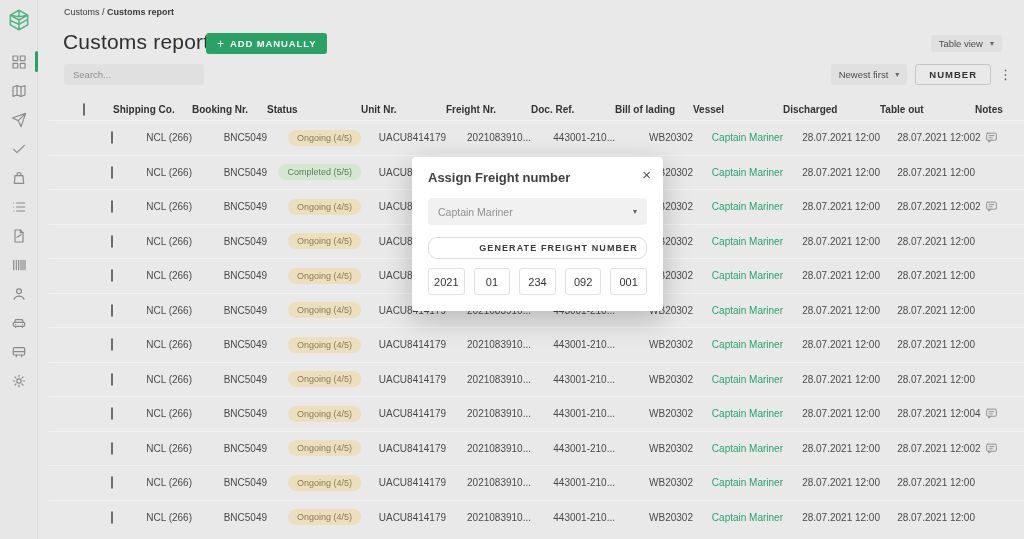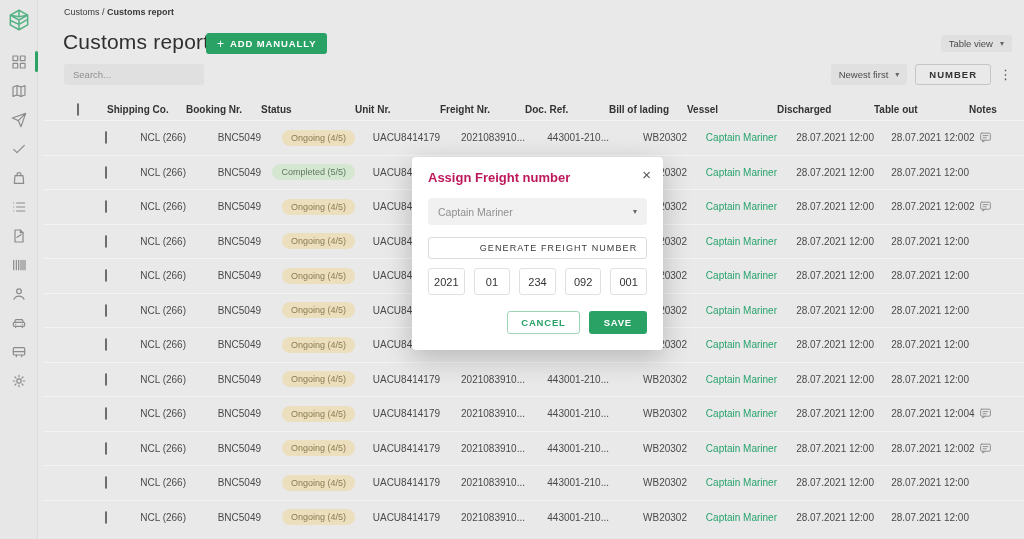--- a/index.html
+++ b/index.html
@@ -39,21 +39,21 @@
     position:absolute; left:167px; top:33px; height:21px;
     display:flex; align-items:center; gap:5px; padding:0 11px;
     background:#2aa165; color:#fff; border:none; border-radius:3px;
     font-family:inherit; font-size:9.5px; font-weight:bold; letter-spacing:.9px; cursor:pointer;
   }
   .add-btn .plus { font-size:12px; font-weight:normal; line-height:1; }
   .pill {
     display:inline-flex; align-items:center; gap:7px; height:17px; padding:0 8px;
     background:#e0e0e0; border-radius:3px; font-size:9.5px; color:#4c4c4c; cursor:pointer;
   }
-  .table-view { position:absolute; right:12px; top:35px; }
+  .table-view { position:absolute; right:22px; top:35px; }
   .chevron { font-size:8px; color:#666; line-height:1; }
 
   
   .search-box {
     position:absolute; left:25px; top:64px; width:140px; height:21px;
     background:#e0e0e0; border-radius:3px; display:flex; align-items:center;
   }
   .search-box input {
     flex:1; border:none; background:transparent; outline:none;
     font-family:inherit; font-size:9.5px; color:#444; padding:0 4px 0 9px;
@@ -66,21 +66,21 @@
   }
   .sort-pill { height:21px; }
   .filter-btn {
     height:21px; padding:0 13px; background:transparent;
     border:1px solid #c6c6c6; border-radius:3px;
     font-family:inherit; font-size:9.5px; font-weight:bold; letter-spacing:1px; color:#333; cursor:pointer;
   }
   .kebab { font-size:13px; color:#555; cursor:pointer; line-height:1; letter-spacing:0; }
 
   
-  .table { position:absolute; left:4px; right:0; top:99px; }
+  .table { position:absolute; left:10px; right:0; top:99px; }
   .thead, .trow {
     display:grid;
     grid-template-columns:46px 79px 75px 94px 85px 85px 84px 78px 90px 97px 95px 54px;
     align-items:center; padding-left:18px;
   }
   .thead { height:21px; font-size:10px; font-weight:bold; color:#333; }
   .trow { height:34.5px; border-top:1px solid #f3f3f3; font-size:10px; color:#4a4a4a;text-align:right; }
   .checkbox {
     width:11px; height:11px; border:1.5px solid #6e6e6e; border-radius:2px;
     margin-left:16px; cursor:pointer; background:transparent;
@@ -91,34 +91,34 @@
   .vessel-link { color:#27a36d; cursor:pointer; }
   .notes-cell { display:flex; align-items:center; gap:4px; }
   .notes-cell svg { width:13px; height:13px; color:#8f8f8f; }
 
   
   .modal {
     position:absolute; left:412px; top:157px; width:251px; z-index:5;
     background:#fff; border-radius:4px; padding:13px 16px 16px;
     box-shadow:0 8px 28px rgba(0,0,0,.22);
   }
-  .modal-title { font-size:13px; font-weight:bold; color:#be185d; }
+  .modal-title { font-size:13px; font-weight:bold; color:#404040; }
   .modal-close {
     position:absolute; right:12px; top:9px; font-size:15px; color:#555;
     background:none; border:none; cursor:pointer; font-family:inherit;
   }
   .vessel-select {
     margin-top:13px; height:27px; background:#f1f1f1; border-radius:4px;
     display:flex; align-items:center; justify-content:space-between;
     padding:0 10px; font-size:10.5px; color:#8f8f8f; cursor:pointer;
   }
   .generate-btn {
     margin-top:12px; width:100%; height:22px; background:#fff;
-    border:1px solid #dcdcdc; border-radius:3px; cursor:pointer;
-    font-family:inherit; font-size:9px; font-weight:normal; letter-spacing:1.1px; color:#3a3a3a;padding-left:42px;
+    border:1px solid #dcdcdc; border-radius:9px; cursor:pointer;
+    font-family:inherit; font-size:9px; font-weight:bold; letter-spacing:1.1px; color:#3a3a3a;padding-left:42px;
   }
   .segments { margin-top:9px; display:flex; gap:9px; }
   .segment {
     flex:1; height:27px; border:1px solid #e0e0e0; border-radius:3px; background:#fff;
     text-align:center; font-family:inherit; font-size:11px; color:#333; width:100%; outline:none;
   }
   .modal-footer { margin-top:16px; display:flex; justify-content:flex-end; gap:9px; }
   .cancel-btn {
     height:23px; padding:0 13px; background:#fff; border:1px solid #9ed3b6; border-radius:3px;
     color:#2aa165; font-family:inherit; font-size:9.5px; font-weight:bold; letter-spacing:.8px; cursor:pointer;
@@ -504,17 +504,13 @@
   <button class="generate-btn">GENERATE FREIGHT NUMBER</button>
 
   <div class="segments" id="freight-segments">
       <input class="segment" value="2021" style="">
       <input class="segment" value="01" style="">
       <input class="segment" value="234" style="">
       <input class="segment" value="092" style="">
       <input class="segment" value="001" style="">
     </div>
 
-  <div class="modal-footer">
-    <button class="cancel-btn">CANCEL</button>
-    <button class="save-btn">SAVE</button>
-  </div>
 </div>
 
 </body></html>

